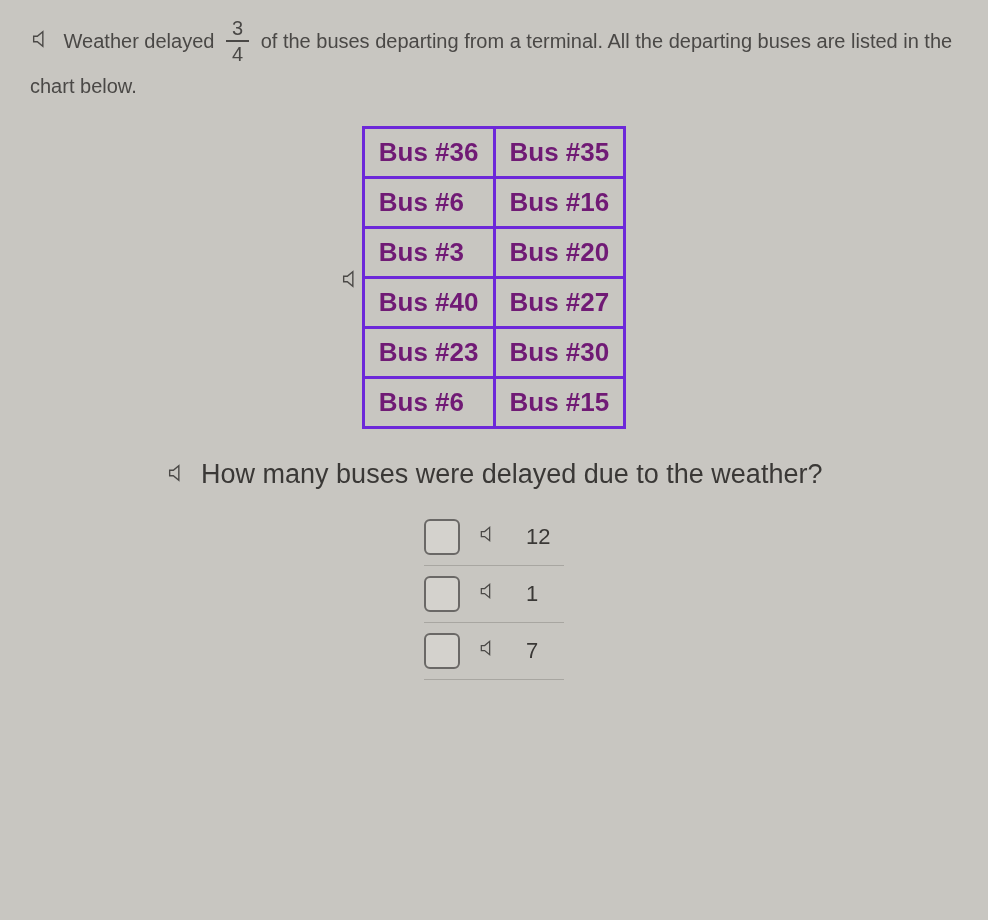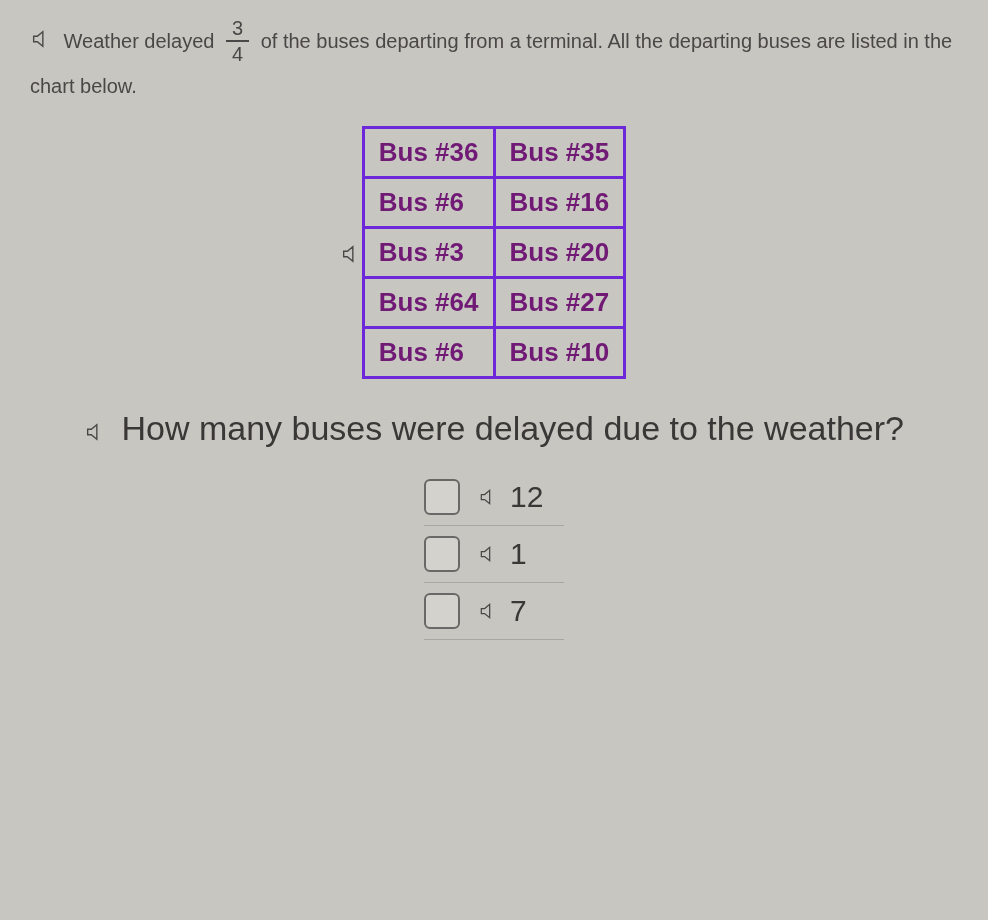--- a/index.html
+++ b/index.html
@@ -67,21 +67,21 @@
     table.bus-table td {
       border: 3px solid #6d28d9;
       padding: 8px 14px;
       font-size: 26px;
       font-weight: 700;
       color: #701a75;
       text-align: left;
       white-space: nowrap;
     }
     .question-text {
-      font-size: 34px;
+      font-size: 27px;
       text-align: center;
       margin: 18px 0 18px 0;
       color: #3a3836;
       font-weight: 500;
     }
     .options {
       display: flex;
       flex-direction: column;
       align-items: center;
       gap: 0;
@@ -102,22 +102,22 @@
       width: 36px;
       height: 36px;
       border: 2px solid #6a6866;
       border-radius: 6px;
       background: #d4d2cd;
       flex-shrink: 0;
     }
     .option-content {
       display: flex;
       align-items: center;
-      gap: 6px;
-      font-size: 30px;
+      gap: 22px;
+      font-size: 22px;
       font-weight: 500;
       color: #3a3836;
     }
     .option-content .speaker-icon svg {
       width: 20px;
       height: 20px;
     }
   </style>
 </head>
 <body>
@@ -150,26 +150,30 @@
         </tr>
         <tr>
           <td>Bus #6</td>
           <td>Bus #16</td>
         </tr>
         <tr>
           <td>Bus #3</td>
           <td>Bus #20</td>
         </tr>
         <tr>
-          <td>Bus #64</td>
+          <td>Bus #40</td>
           <td>Bus #27</td>
         </tr>
         <tr>
+          <td>Bus #23</td>
+          <td>Bus #30</td>
+        </tr>
+        <tr>
           <td>Bus #6</td>
-          <td>Bus #10</td>
+          <td>Bus #15</td>
         </tr>
       </tbody>
   </table>
 </div>
 
 <div class="question-text">
   <span class="speaker-icon">
     <svg viewBox="0 0 24 24">
         <path d="M4 9v6h4l6 5V4L8 9H4z"></path>
       </svg>

